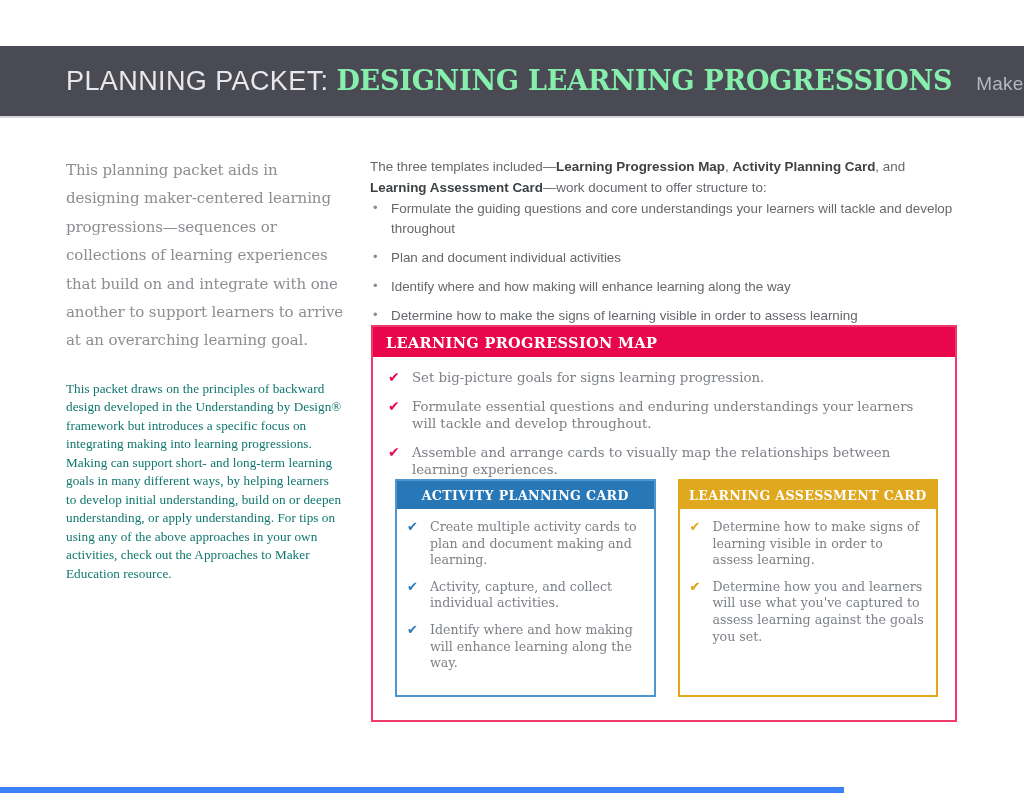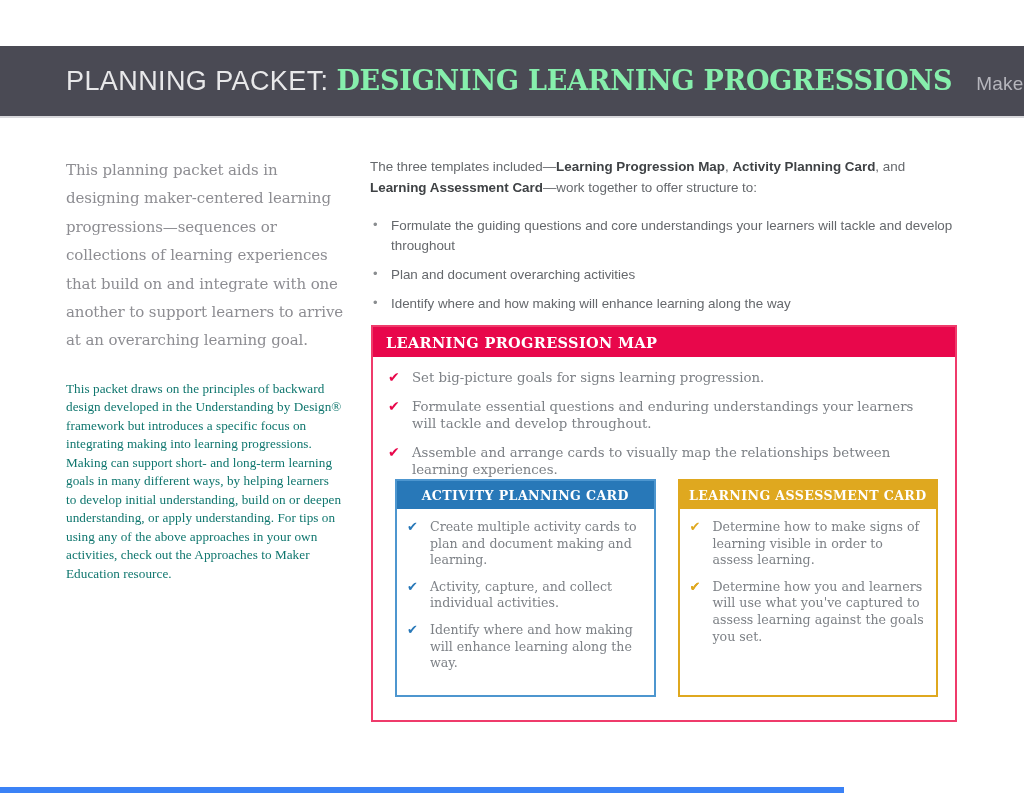--- a/index.html
+++ b/index.html
@@ -105,21 +105,21 @@
   }
   .intro-para {
     font-family: "Liberation Sans", sans-serif;
     font-size: 13.4px;
     line-height: 21px;
     color: #65686c;
   }
   .intro-para b { color: #3f4245; font-weight: 700; }
 
   .intro-list {
-    margin-top: 18px;
+    margin-top: 1px;
     list-style: none;
   }
   .intro-list li {
     position: relative;
     padding-left: 21px;
     font-family: "Liberation Sans", sans-serif;
     font-size: 13.4px;
     line-height: 20px;
     color: #65686c;
     margin-bottom: 9px;
@@ -246,26 +246,26 @@
 
   <div class="body-wrap">
 
     <div class="col-left">
       <p class="lead-para">This planning packet aids in designing maker-centered learning progressions—sequences or collections of learning experiences that build on and integrate with one another to support learners to arrive at an overarching learning goal.</p>
       <p class="sub-para">This packet draws on the principles of backward design developed in the Understanding by Design® framework but introduces a specific focus on integrating making into learning progressions. Making can support short- and long-term learning goals in many different ways, by helping learners to develop initial understanding, build on or deepen understanding, or apply understanding. For tips on using any of the above approaches in your own activities, check out the Approaches to Maker Education resource.</p>
     </div>
 
     <div class="col-right">
       <p class="intro-para">
-        <span>The three templates included—</span><b>Learning Progression Map</b><span>, </span><b>Activity Planning Card</b><span>, and </span><b>Learning Assessment Card</b><span>—work together to offer structure to:</span>
+        <span>The three templates included—</span><b>Learning Progression Map</b><span>, </span><b>Activity Planning Card</b><span>, and </span><b>Learning Assessment Card</b><span>—work document to offer structure to:</span>
       </p>
 
       <ul class="intro-list">
         <li>Formulate the guiding questions and core understandings your learners will tackle and develop throughout</li>
-        <li>Plan and document overarching activities</li>
+        <li>Plan and document individual activities</li>
         <li>Identify where and how making will enhance learning along the way</li>
         <li>Determine how to make the signs of learning visible in order to assess learning</li>
       </ul>
     </div>
 
     <div class="lpm-panel">
       <div class="lpm-header">
         <span class="lpm-header-text">LEARNING PROGRESSION MAP</span>
       </div>
 

